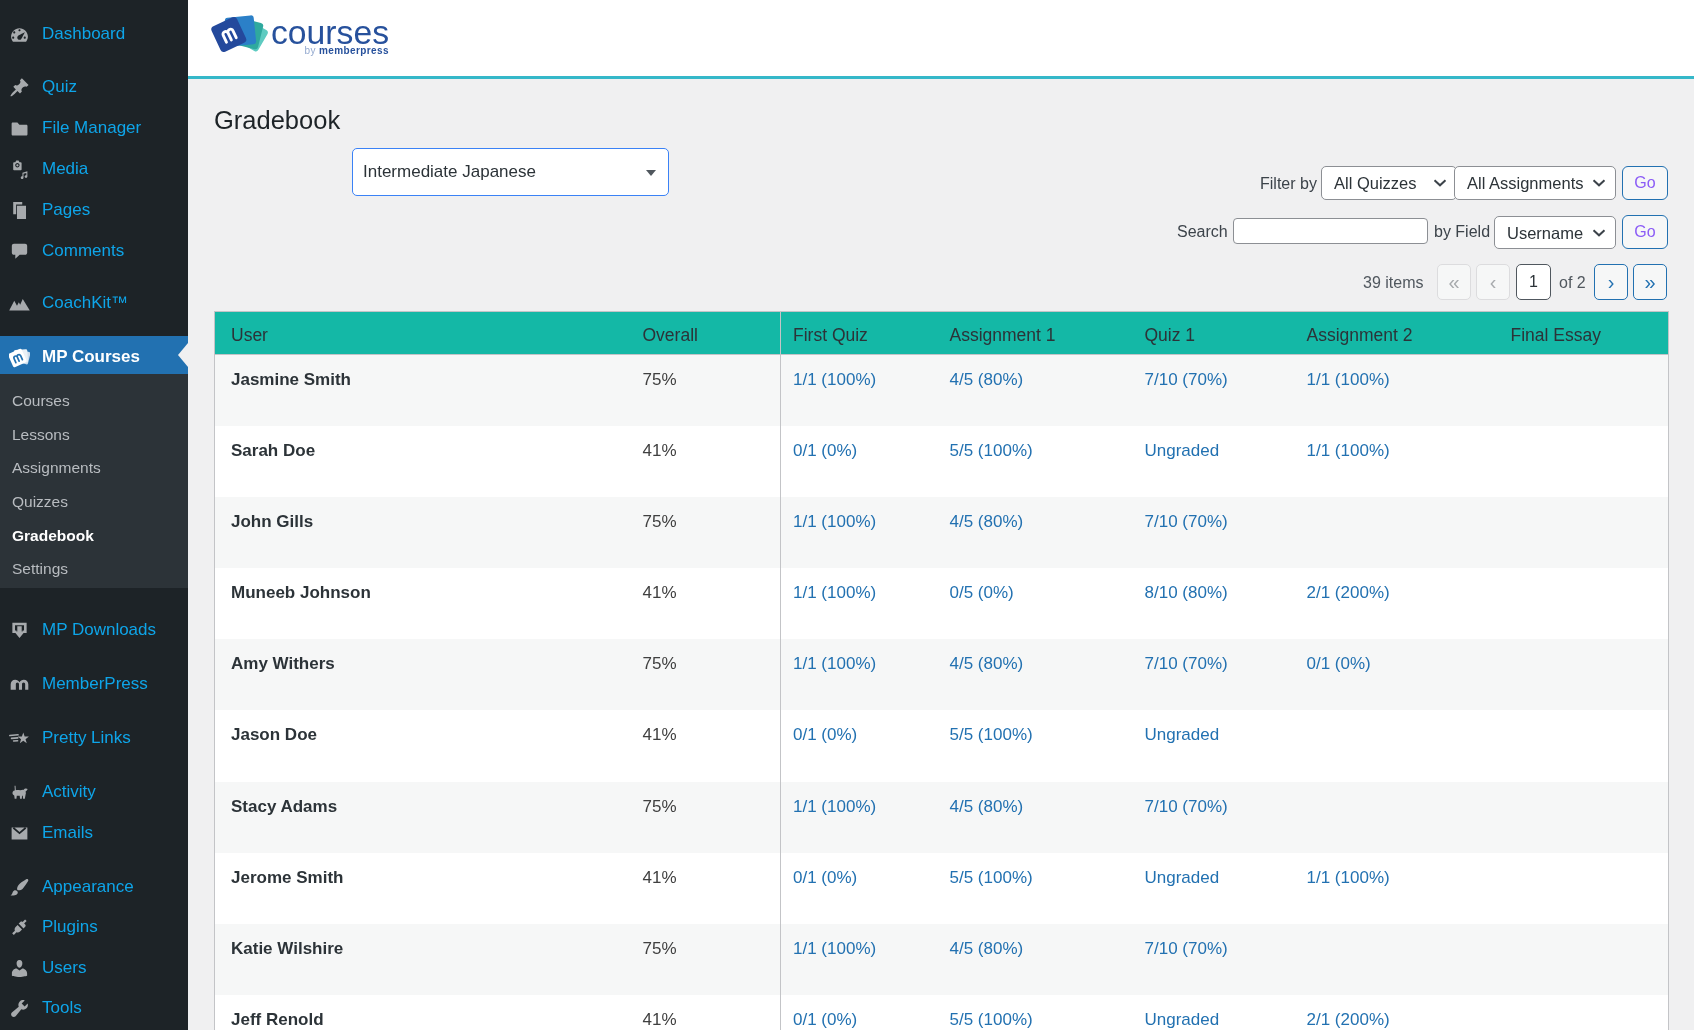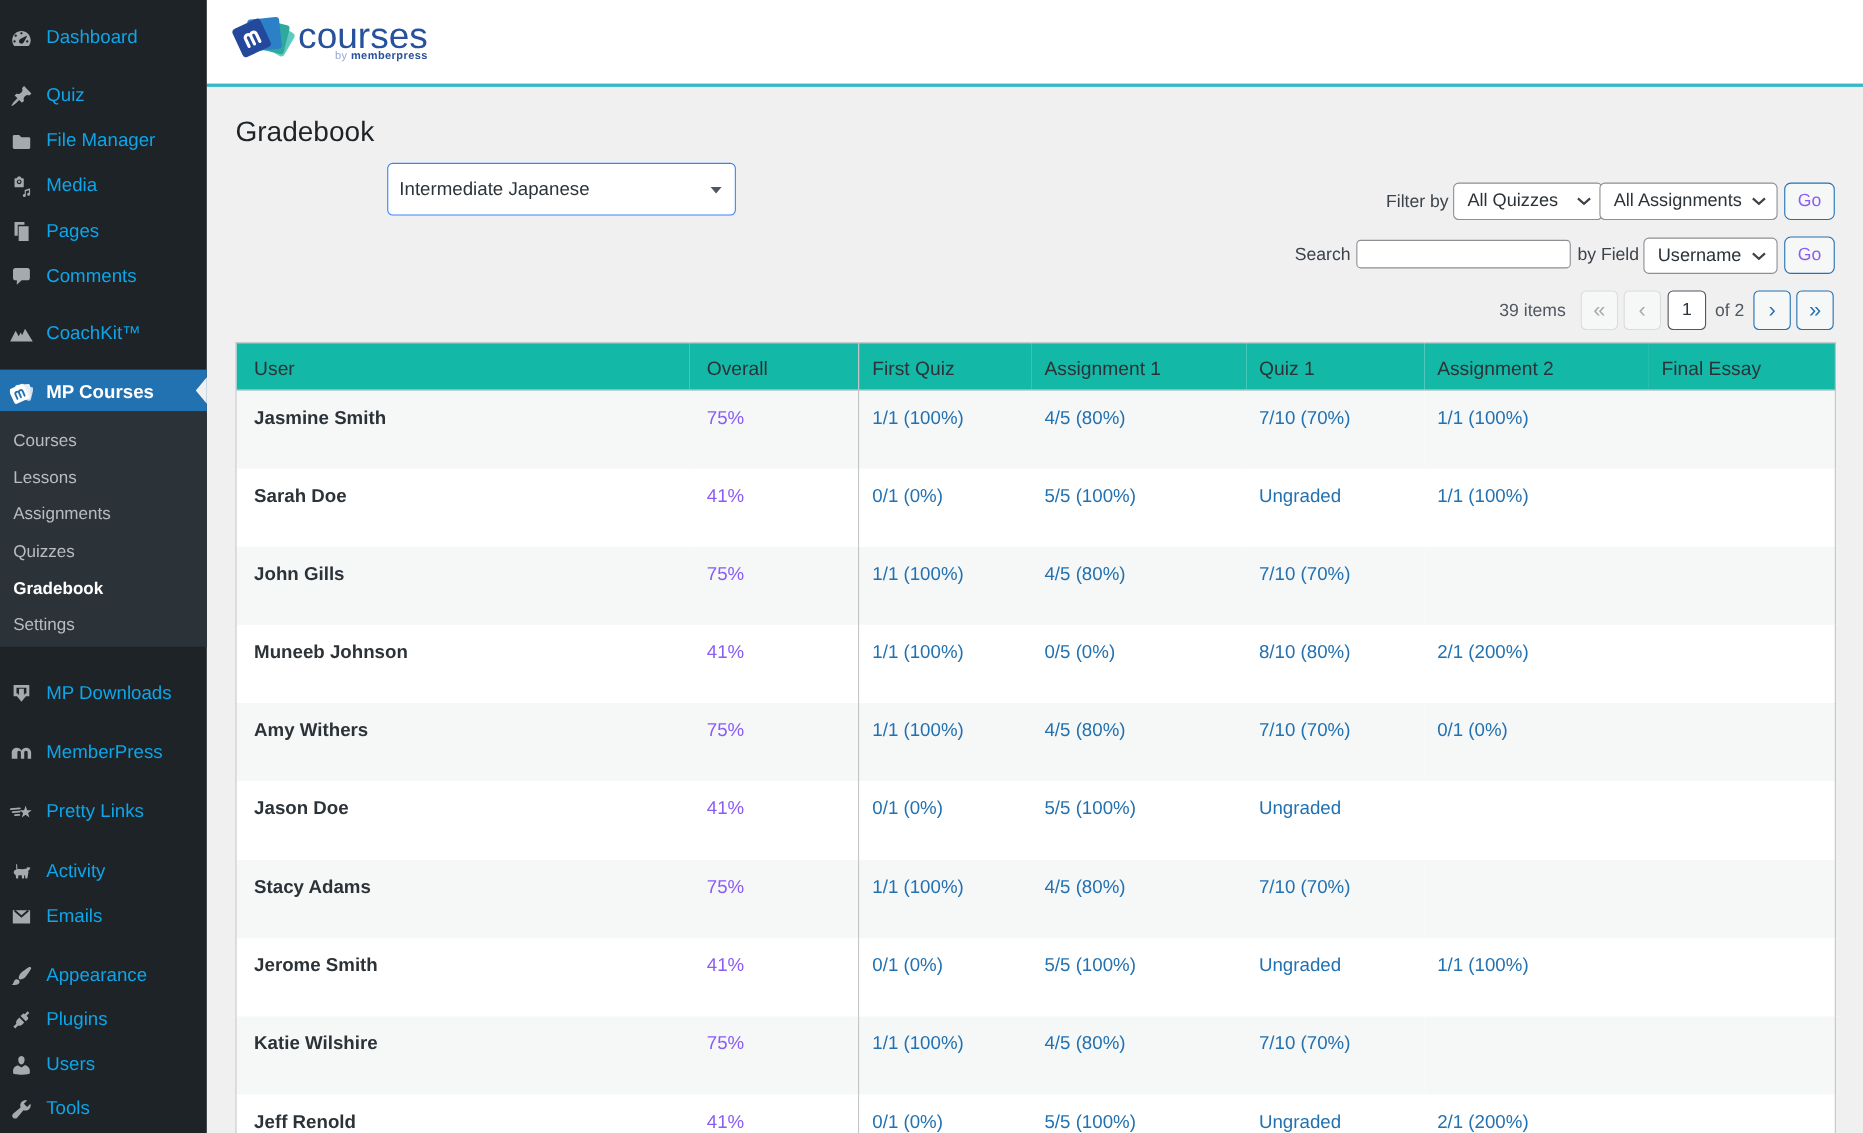--- a/index.html
+++ b/index.html
@@ -45,21 +45,21 @@
 
   
   #gtable { position:absolute; left:214px; top:311px; width:1454px; border-collapse:collapse; table-layout:fixed; background:#fff; border:1px solid #c3c4c7; }
   #gtable th { height:43px; font-size:17.5px; font-weight:400; color:#2c3338; text-align:left; vertical-align:middle; padding-top:5px; border-bottom:1px solid #c3c4c7; background:#14b8a6; }
   #gtable td { height:71.2px; font-size:17px; vertical-align:top; padding-top:15px; }
   #gtable th, #gtable td { padding-left:16px; }
   #gtable th.n, #gtable td.n { padding-left:12px; }
   #gtable td.div, #gtable th.div { border-right:1px solid #c3c4c7; }
   #gtable tr.odd td { background:#f6f7f7; }
   #gtable td.name { font-weight:700; color:#2c3338; font-size:17px; }
-  #gtable td.ov { color:#8b5cf6; }
+  #gtable td.ov { color:#404040; }
   #gtable a { color:#2271b1; text-decoration:none; }
 </style>
 </head>
 <body>
 
 <div id="header"></div>
 <div id="tealline"></div>
 
 <svg id="logo" style="position:absolute;left:205px;top:4px;z-index:3;" width="200" height="64" viewBox="0 0 200 64">
   <g transform="translate(47.5,32) rotate(30)">

